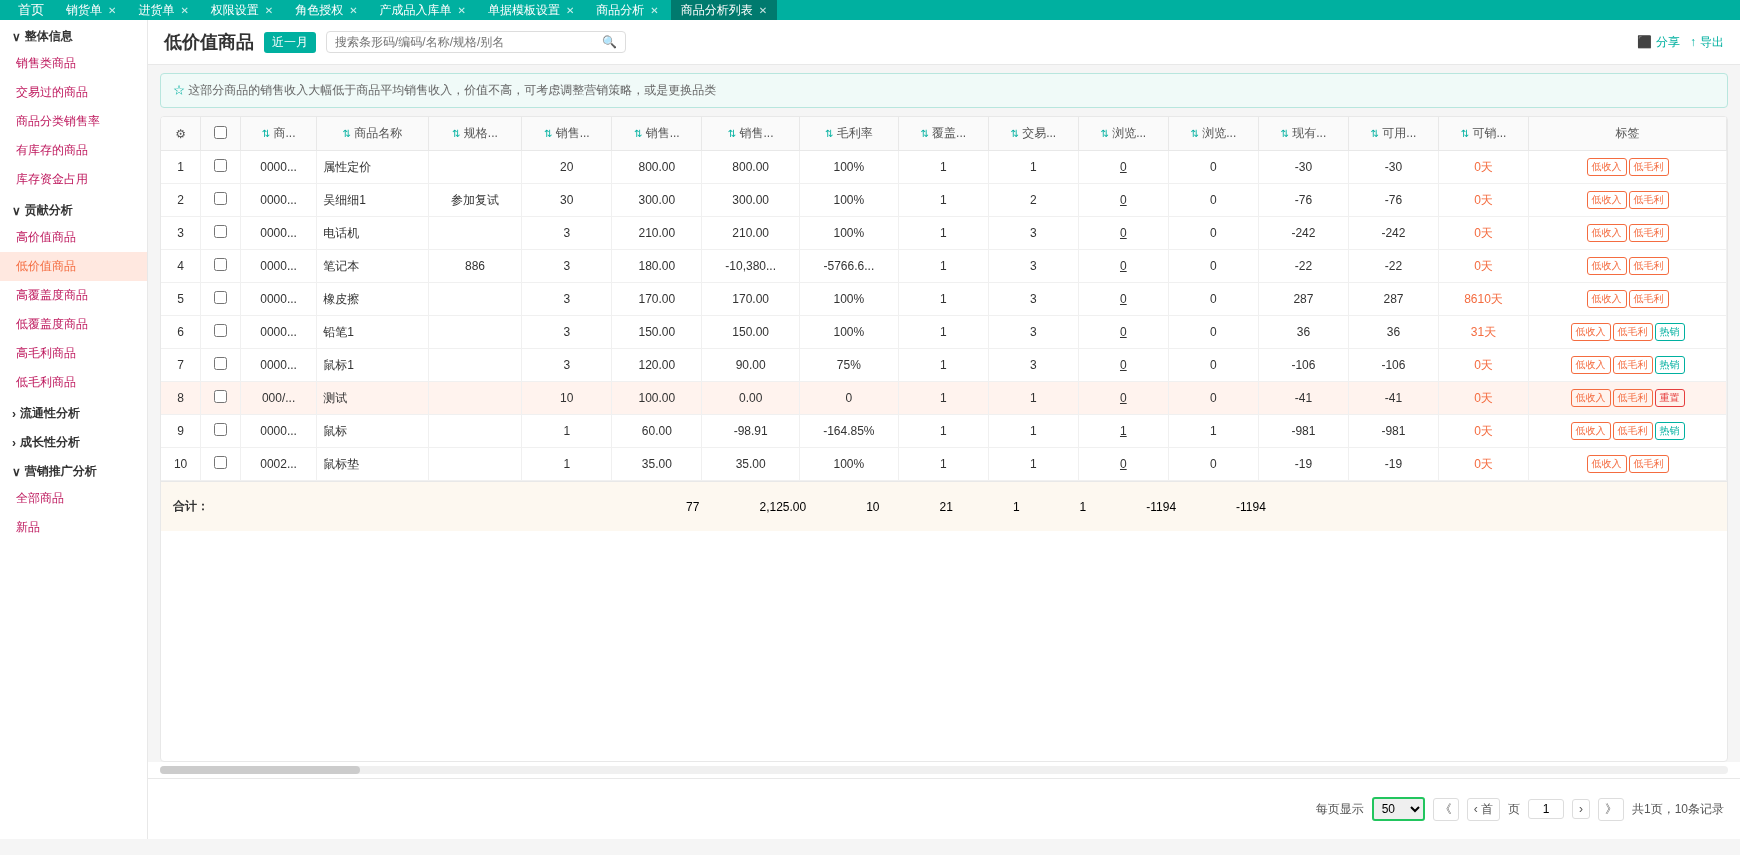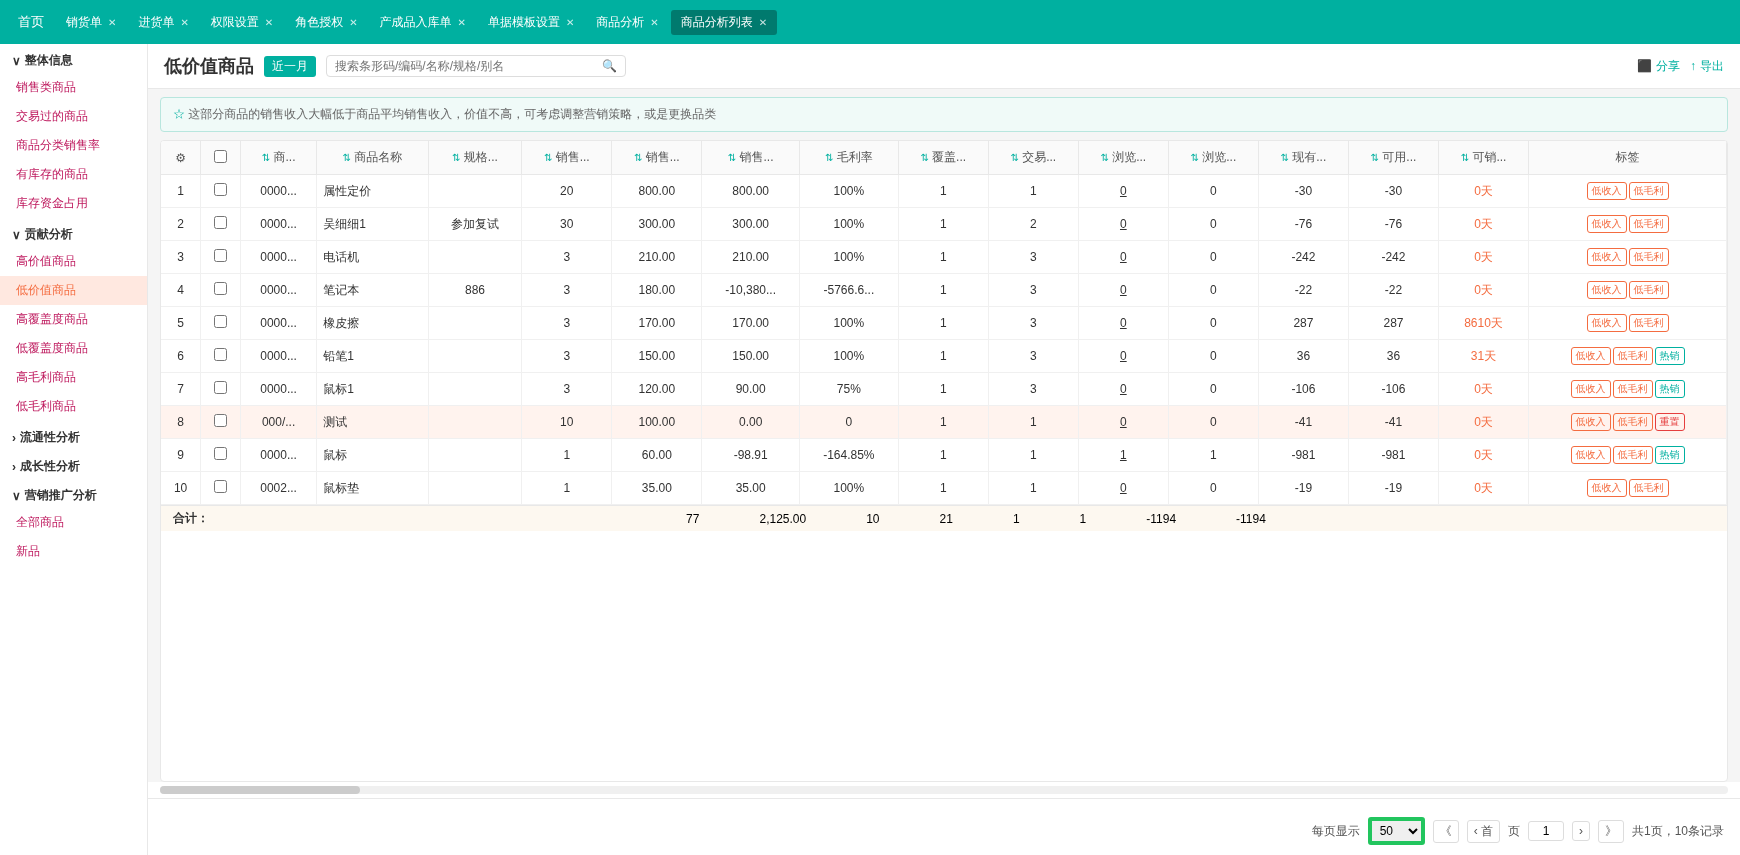--- a/index.html
+++ b/index.html
@@ -3,21 +3,21 @@
   <meta charset="utf-8">
   <style>
     * { box-sizing: border-box; margin: 0; padding: 0; font-family: 'Microsoft YaHei', Arial, sans-serif; font-size: 12px; }
     body { background: #f5f5f5; overflow-x: hidden; }
 
     
     .top-nav {
       background: #00b0a0;
       display: flex;
       align-items: center;
-      height: 44px;
+      height: 20px;
       padding: 0 8px;
       gap: 2px;
     }
     .nav-item {
       color: #fff;
       padding: 4px 10px;
       cursor: pointer;
       border-radius: 3px;
       white-space: nowrap;
       font-size: 13px;
@@ -167,42 +167,42 @@
     .tag-orange { color: #f46c40; border-color: #f46c40; }
     .tag-green { color: #00b0a0; border-color: #00b0a0; }
     .tag-red { color: #e53e3e; border-color: #e53e3e; }
     .days-orange { color: #f46c40; }
     td.underline { text-decoration: underline; cursor: pointer; }
 
     
     .table-footer {
       background: #fdf8f0;
       border-top: 1px solid #e8e8e8;
-      padding: 4px 12px;
+      padding: 16px 12px;
       display: flex;
       align-items: center;
       gap: 8px;
     }
     .footer-label { color: #333; font-weight: bold; margin-right: 20px; }
     .footer-values { display: flex; gap: 60px; align-items: center; flex: 1; justify-content: center; }
 
     
     .pagination-bar {
       display: flex;
       align-items: center;
       justify-content: flex-end;
       padding: 18px 16px;
       background: #fff;
       border-top: 1px solid #e8e8e8;
       gap: 8px;
     }
     .pagination-bar span { color: #555; font-size: 12px; }
     .page-nav { cursor: pointer; color: #555; padding: 2px 6px; border: 1px solid #ddd; border-radius: 3px; font-size: 12px; }
     .page-input { width: 36px; border: 1px solid #ddd; border-radius: 3px; text-align: center; padding: 2px 4px; font-size: 12px; }
-    select.per-page { border: 4px solid #22c55e; border-radius: 3px; padding: 2px 4px; font-size: 12px; }
+    select.per-page { border: 2px solid #22c55e; border-radius: 3px; padding: 2px 4px; font-size: 12px; }
 
     
     .table-footer-scroll {
       background: #fff;
       padding: 4px 12px;
     }
     .scrollbar-track {
       height: 8px;
       background: #f0f0f0;
       border-radius: 4px;

